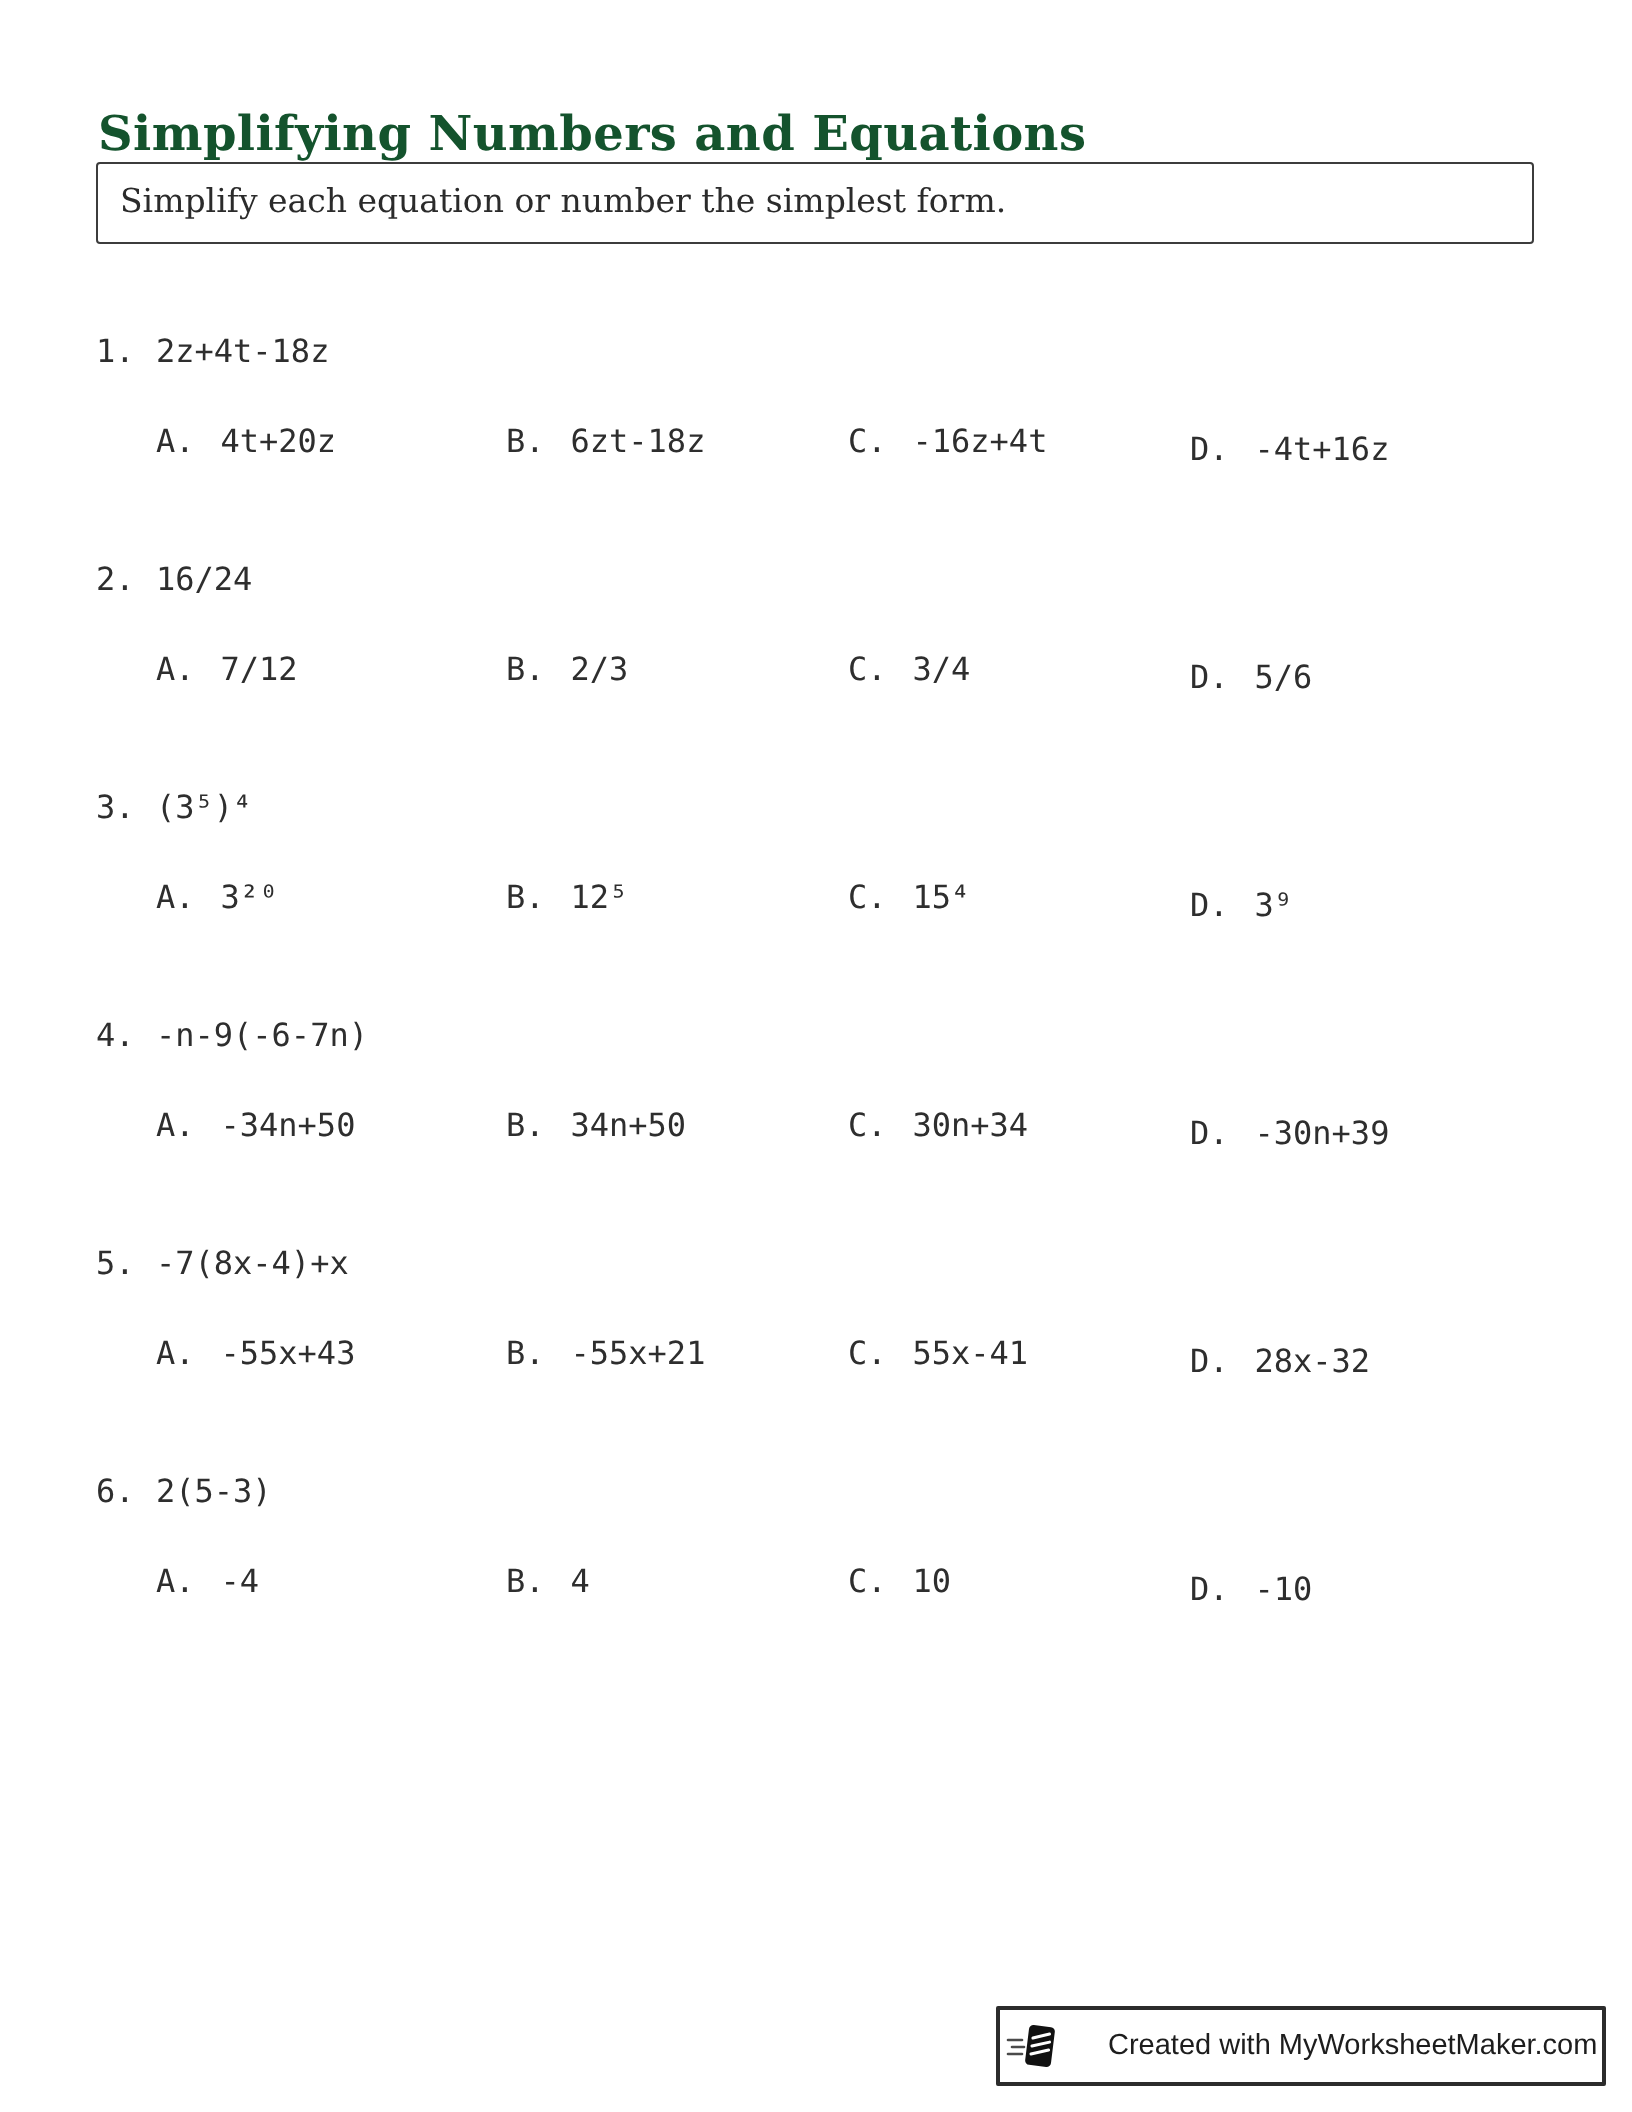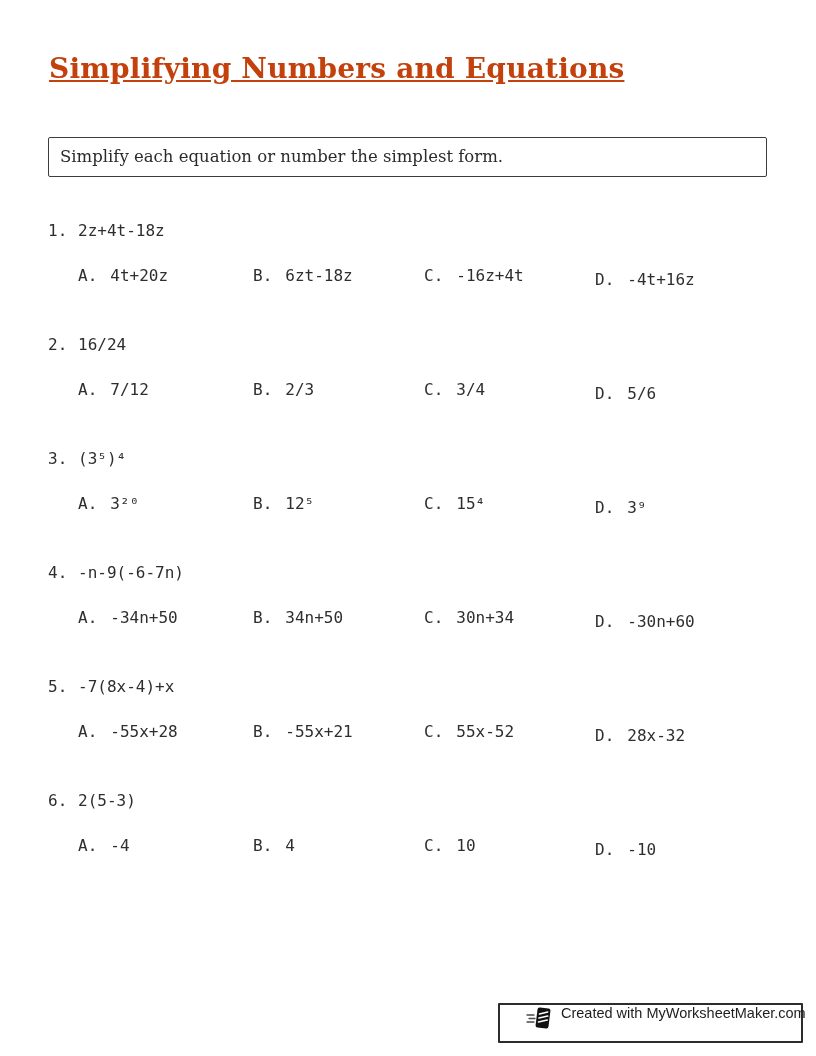--- a/index.html
+++ b/index.html
@@ -9,28 +9,26 @@
     position: relative;
     color: #2b2b2b;
     overflow: hidden;
   }
   .sheet { padding: 52px 49px 0 48px; }
 
   .title {
     margin: 0 0 0 1px;
     font-family: "DejaVu Serif", serif;
     font-weight: 700;
-    font-size: 28px;
+    font-size: 24px;
     letter-spacing: 0.2px;
-    color: #c2410c;
-    text-decoration: underline;
+    color: #14532d;
   }
 
   .instruction-box {
-    margin-top: 52px;
     border: 1.6px solid #3c3c3c;
     border-radius: 2px;
     padding: 9px 11px 10px 11px;
   }
   .instruction-text {
     font-family: "DejaVu Serif", serif;
     font-size: 16.5px;
     color: #2b2b2b;
   }
 
@@ -63,23 +61,23 @@
   .footer-box {
     position: absolute;
     left: 498px;
     top: 1003px;
     width: 305px;
     height: 40px;
     box-sizing: border-box;
     border: 2px solid #2c2c2c;
     border-radius: 1px;
     display: flex;
-    align-items: flex-start;
-    gap: 8px;
-    padding-left: 26px;
+    align-items: center;
+    gap: 24px;
+    padding-left: 3px;
   }
   .footer-text {
     font-family: "Liberation Sans", sans-serif;
     font-size: 14.5px;
     color: #1d1d1d;
     white-space: nowrap;
   }
   .logo-icon { flex: 0 0 auto; display: block; }
 </style>
 </head>
@@ -183,42 +181,42 @@
         <div class="option">
           <span class="letter">B.</span>
           <span class="value">34n+50</span>
         </div>
         <div class="option">
           <span class="letter">C.</span>
           <span class="value">30n+34</span>
         </div>
         <div class="option d-col">
           <span class="letter">D.</span>
-          <span class="value">-30n+60</span>
+          <span class="value">-30n+39</span>
         </div>
       </div>
     </div>
 
     <div class="question">
       <div class="q-line">
         <span class="q-num">5.</span>
         <span class="q-prompt">-7(8x-4)+x</span>
       </div>
       <div class="options">
         <div class="option">
           <span class="letter">A.</span>
-          <span class="value">-55x+28</span>
+          <span class="value">-55x+43</span>
         </div>
         <div class="option">
           <span class="letter">B.</span>
           <span class="value">-55x+21</span>
         </div>
         <div class="option">
           <span class="letter">C.</span>
-          <span class="value">55x-52</span>
+          <span class="value">55x-41</span>
         </div>
         <div class="option d-col">
           <span class="letter">D.</span>
           <span class="value">28x-32</span>
         </div>
       </div>
     </div>
 
     <div class="question">
       <div class="q-line">

